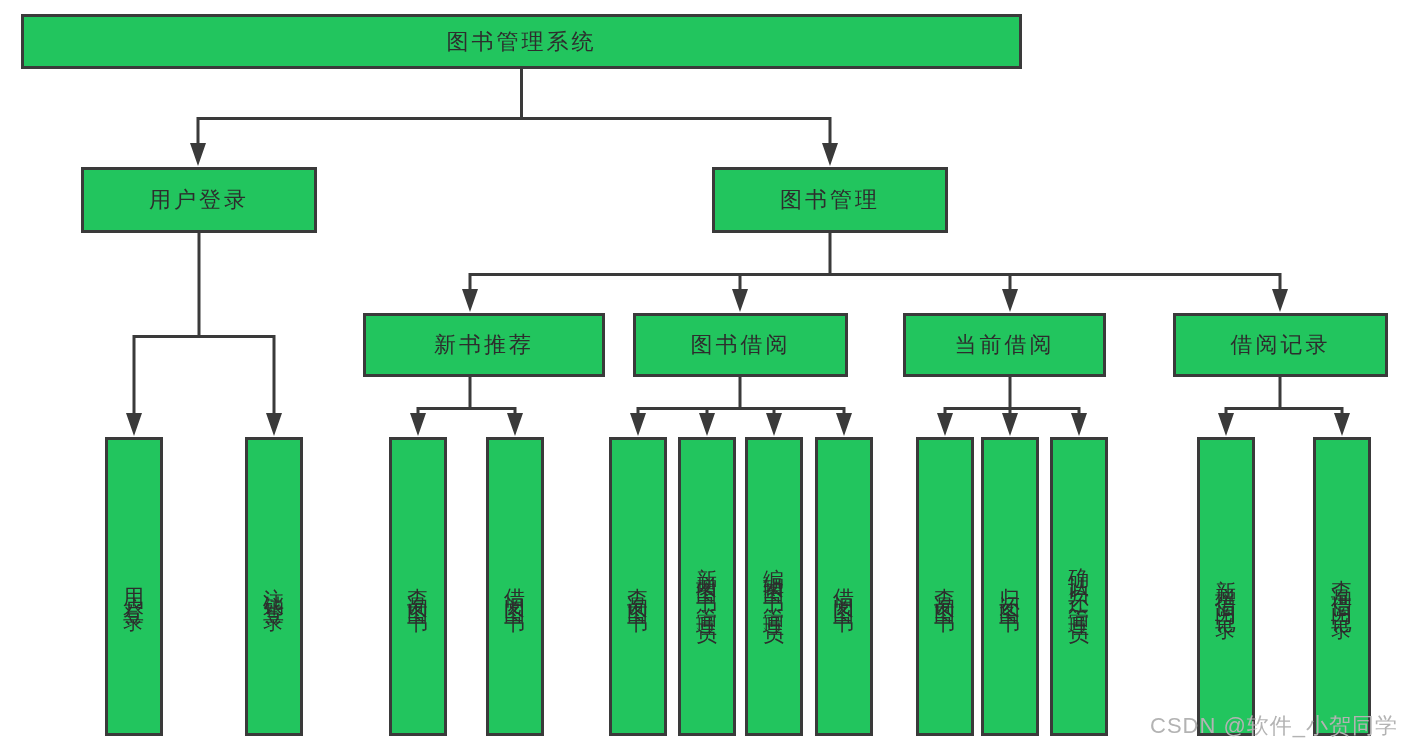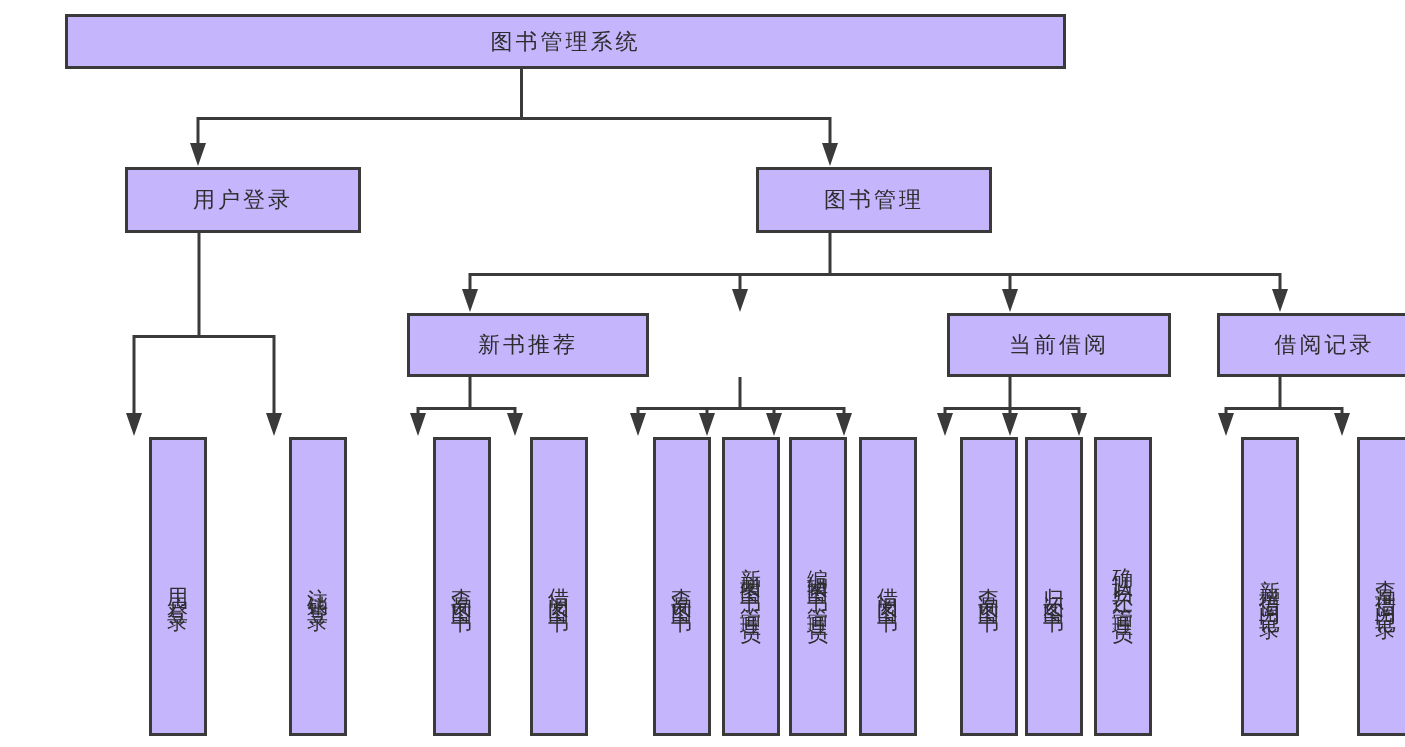--- a/index.html
+++ b/index.html
@@ -17,26 +17,25 @@
     font-family: "Liberation Sans", sans-serif;
   }
   #stage { position: absolute; left: 0; top: 0; width: 1405px; height: 747px; }
   svg.connectors { position: absolute; left: 0; top: 0; width: 1405px; height: 747px; }
   svg.connectors path.wire { stroke: var(--line); stroke-width: 3; fill: none; }
   svg.connectors path.heads { fill: var(--line); stroke: none; }
   .box {
     position: absolute;
     box-sizing: border-box;
     border: 3px solid var(--line);
-    background: #c4b5fd;
+    background: #22c55e;
     display: flex;
     align-items: center;
     justify-content: center;
     color: var(--text);
-    margin-left: 44px;
   }
   .h-box { font-size: 22px; letter-spacing: 3px; white-space: nowrap; }
   .v-box {
     writing-mode: vertical-rl;
     text-orientation: mixed;
     font-size: 21px;
     letter-spacing: 8px;
     line-height: 1;
   }
   .watermark {
@@ -78,30 +77,32 @@
       M1071 413 L1087 413 L1079 436 Z
       M1218 413 L1234 413 L1226 436 Z M1334 413 L1350 413 L1342 436 Z"></path>
   </svg>
 
   <div class="box h-box" style="left:21px; top:14px; width:1001px; height:55px;">图书管理系统</div>
 
   <div class="box h-box" style="left:81px; top:167px; width:236px; height:66px;">用户登录</div>
   <div class="box h-box" style="left:712px; top:167px; width:236px; height:66px;text-align:center;">图书管理</div>
 
   <div class="box h-box" style="left:363px; top:313px; width:242px; height:64px;">新书推荐</div>
-  <div class="box h-box" style="left:903px; top:313px; width:224px; height:64px;">当前借阅</div>
+  <div class="box h-box" style="left:633px; top:313px; width:215px; height:64px;">图书借阅</div>
+  <div class="box h-box" style="left:903px; top:313px; width:203px; height:64px;">当前借阅</div>
   <div class="box h-box" style="left:1173px; top:313px; width:215px; height:64px;">借阅记录</div>
 
   <div class="box v-box" style="left:105px; top:437px; width:58px; height:299px;">用户登录</div>
   <div class="box v-box" style="left:245px; top:437px; width:58px; height:299px;">注销登录</div>
   <div class="box v-box" style="left:389px; top:437px; width:58px; height:299px;">查询图书</div>
   <div class="box v-box" style="left:486px; top:437px; width:58px; height:299px;">借阅图书</div>
   <div class="box v-box" style="left:609px; top:437px; width:58px; height:299px;">查询图书</div>
   <div class="box v-box" style="left:678px; top:437px; width:58px; height:299px;">新增图书（管理员）</div>
   <div class="box v-box" style="left:745px; top:437px; width:58px; height:299px;">编辑图书（管理员）</div>
   <div class="box v-box" style="left:815px; top:437px; width:58px; height:299px;">借阅图书</div>
   <div class="box v-box" style="left:916px; top:437px; width:58px; height:299px;">查询图书</div>
   <div class="box v-box" style="left:981px; top:437px; width:58px; height:299px;">归还图书</div>
   <div class="box v-box" style="left:1050px; top:437px; width:58px; height:299px;">确认归还（管理员）</div>
   <div class="box v-box" style="left:1197px; top:437px; width:58px; height:299px;">新增借阅记录</div>
   <div class="box v-box" style="left:1313px; top:437px; width:58px; height:299px;">查询借阅记录</div>
 
+  <div class="watermark">CSDN @软件_小贺同学</div>
 </div>
 
 </body></html>

